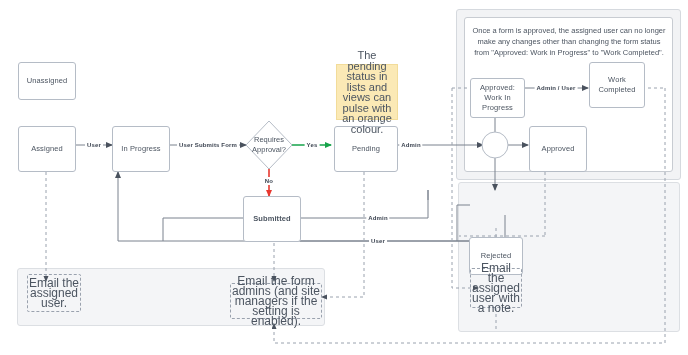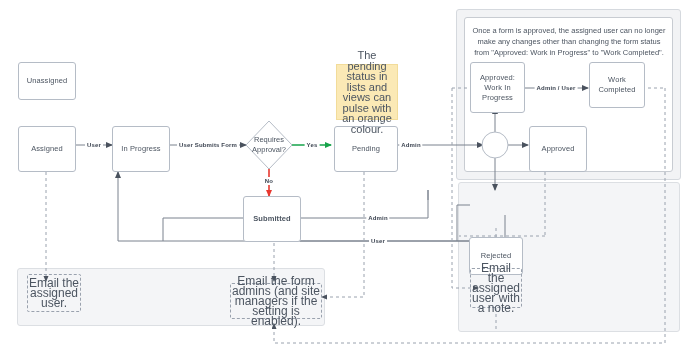--- a/index.html
+++ b/index.html
@@ -235,21 +235,21 @@
   <div class="node" style="left:243px; top:196px; width:58px; height:46px;font-weight:bold;">
     <span>Submitted</span>
   </div>
 
   <div style="position:absolute; left:481px; top:131px; width:28px; height:28px;">
     <svg width="28" height="28" viewBox="0 0 28 28">
       <circle cx="14" cy="14" r="13" fill="#ffffff" stroke="#b5bcc6" stroke-width="1"></circle>
     </svg>
   </div>
 
-  <div class="node" style="left:470px; top:62px; width:55px; height:51px;">
+  <div class="node" style="left:470px; top:78px; width:55px; height:40px;">
     <span>Approved: Work In Progress</span>
   </div>
 
   <div class="node" style="left:589px; top:62px; width:56px; height:46px;">
     <span>Work Completed</span>
   </div>
 
   <div class="node" style="left:529px; top:126px; width:58px; height:46px;">
     <span>Approved</span>
   </div>

